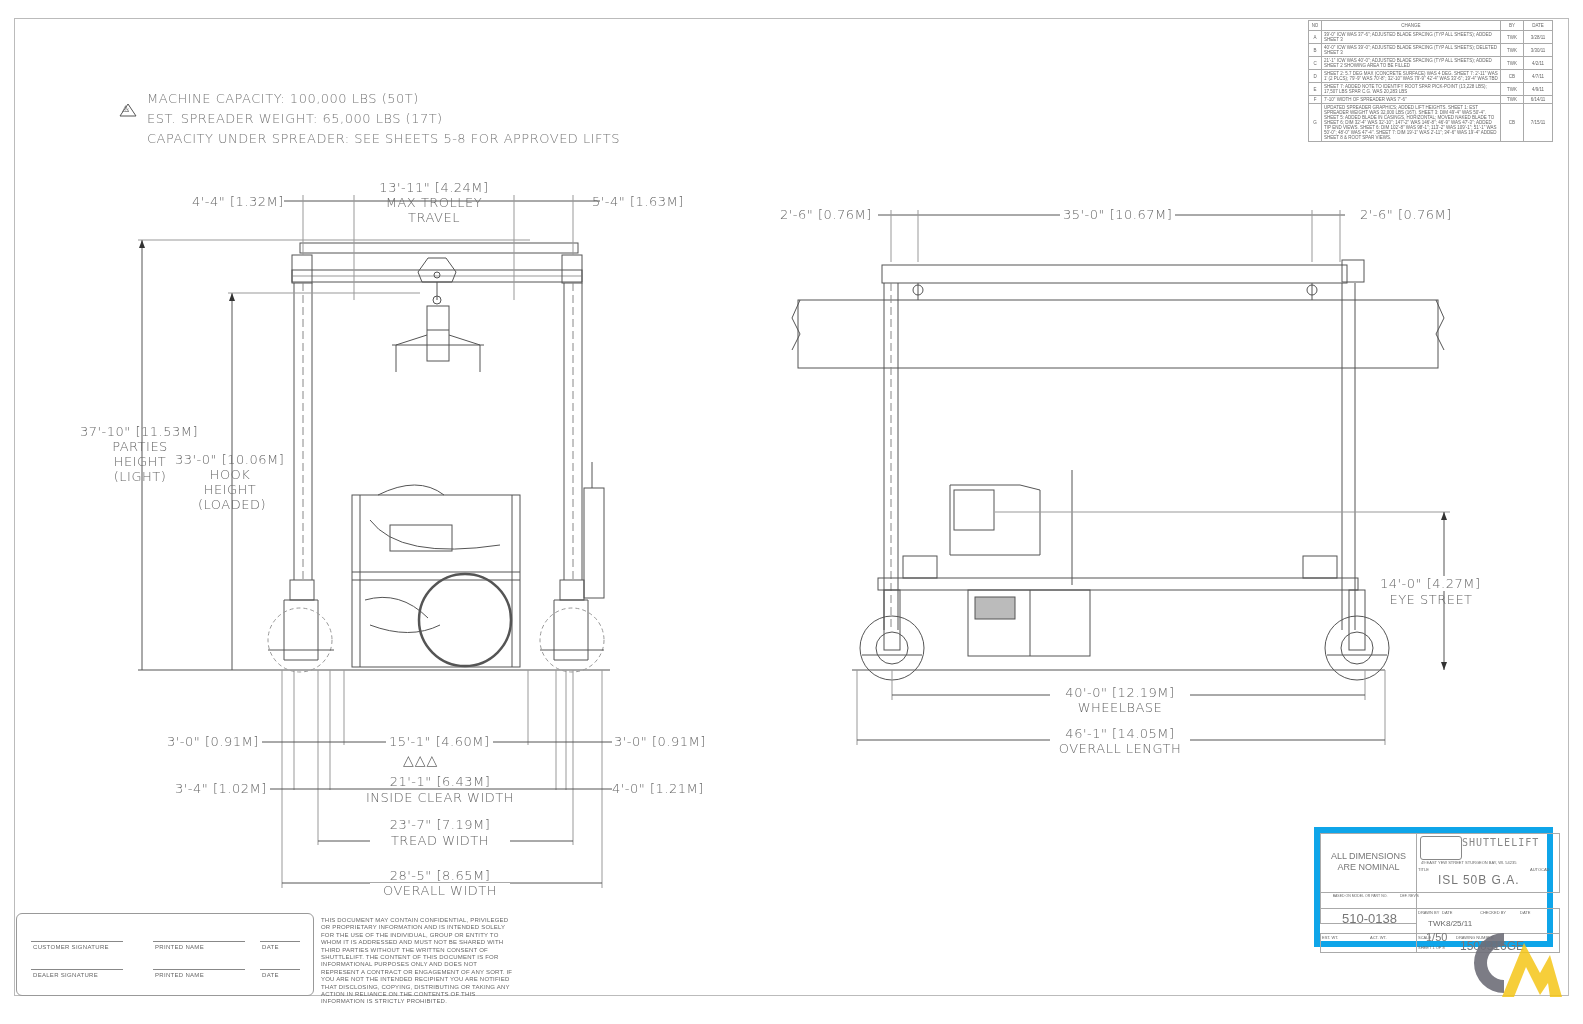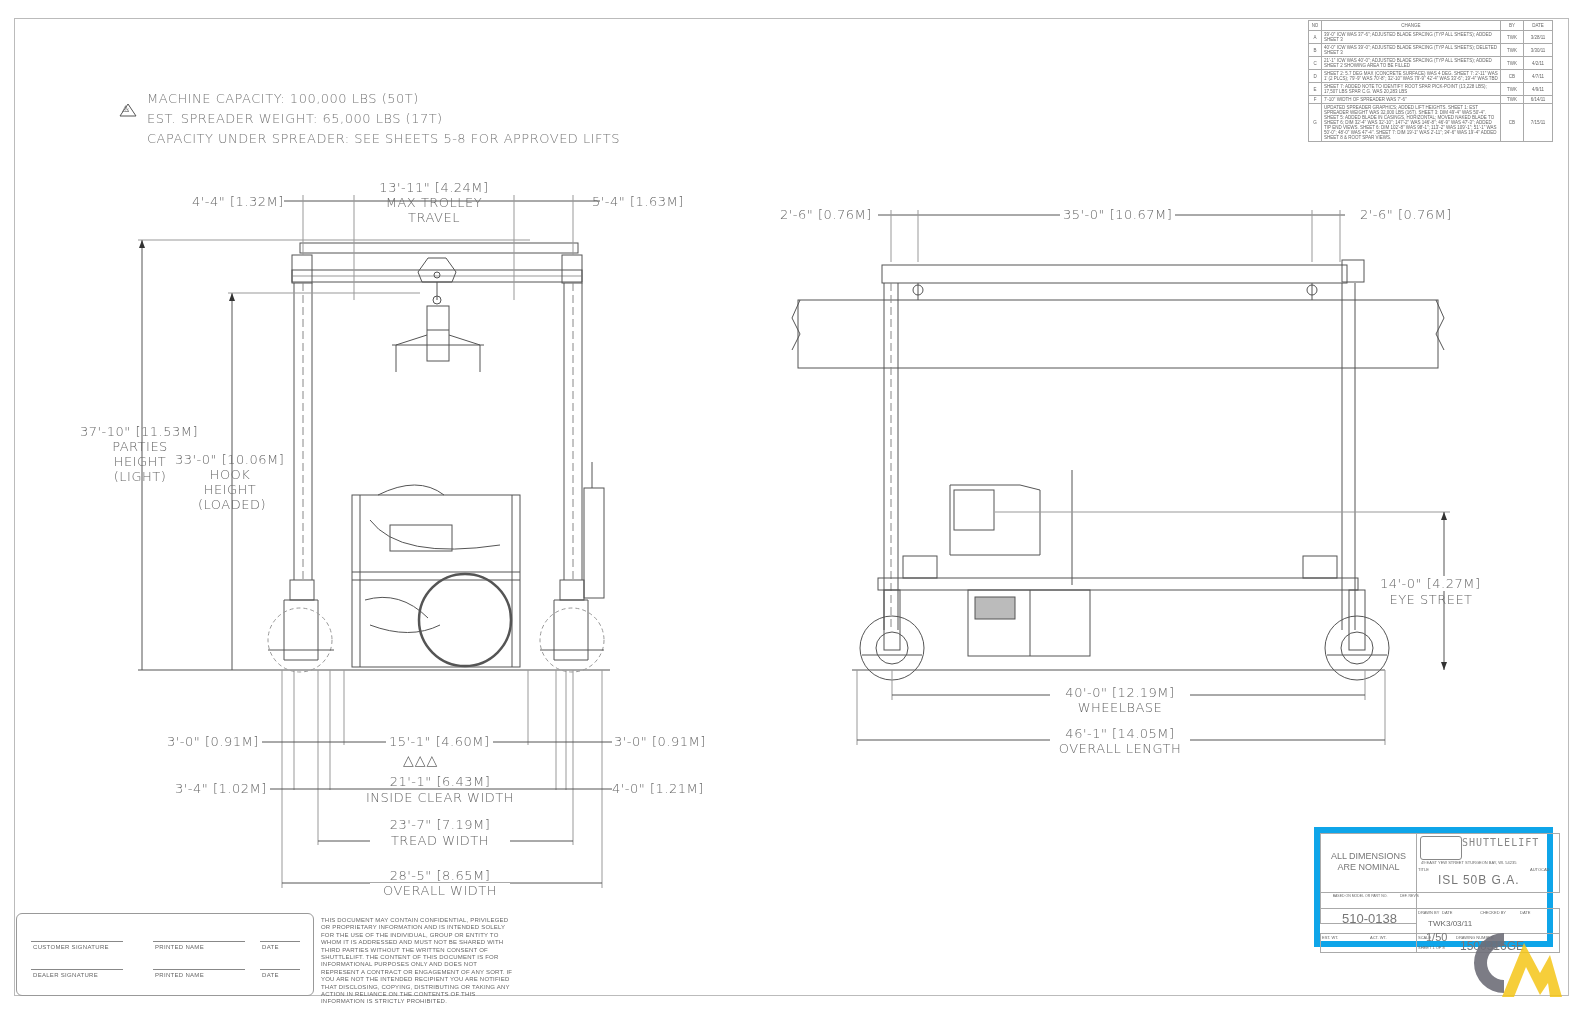--- a/index.html
+++ b/index.html
@@ -321,21 +321,21 @@
   <div class="cell" style="left:0;top:59px;width:97px;height:17px;"></div>
   <div style="position:absolute;left:10px;top:61px;font-size:3.5px;width:60px;text-align:center;">BASED ON MODEL OR PART NO.</div>
   <div style="position:absolute;left:80px;top:61px;font-size:3.5px;">DEF. REV'S</div>
   <div class="cell" style="left:0;top:75px;width:97px;height:16px;"></div>
   <div style="position:absolute;left:22px;top:78px;font-size:13px;color:#777;">510-0138</div>
 
   <div class="cell" style="left:96px;top:75px;width:144px;height:26px;"></div>
   <div style="position:absolute;left:98px;top:77px;font-size:4px;">DRAWN BY</div>
   <div style="position:absolute;left:108px;top:86px;font-size:8px;">TWK</div>
   <div style="position:absolute;left:122px;top:77px;font-size:4px;">DATE</div>
-  <div style="position:absolute;left:126px;top:86px;font-size:8px;">3/03/11</div>
+  <div style="position:absolute;left:126px;top:86px;font-size:8px;">8/25/11</div>
   <div style="position:absolute;left:160px;top:77px;font-size:4px;">CHECKED BY</div>
   <div style="position:absolute;left:200px;top:77px;font-size:4px;">DATE</div>
 
   <div class="cell" style="left:0;top:100px;width:97px;height:20px;"></div>
   <div style="position:absolute;left:2px;top:102px;font-size:4px;">EST. WT.</div>
   <div style="position:absolute;left:50px;top:102px;font-size:4px;">ACT. WT.</div>
 
   <div class="cell" style="left:96px;top:100px;width:144px;height:20px;"></div>
   <div style="position:absolute;left:98px;top:102px;font-size:4px;">SCALE</div>
   <div style="position:absolute;left:106px;top:98px;font-size:11px;color:#777;">1/50</div>

